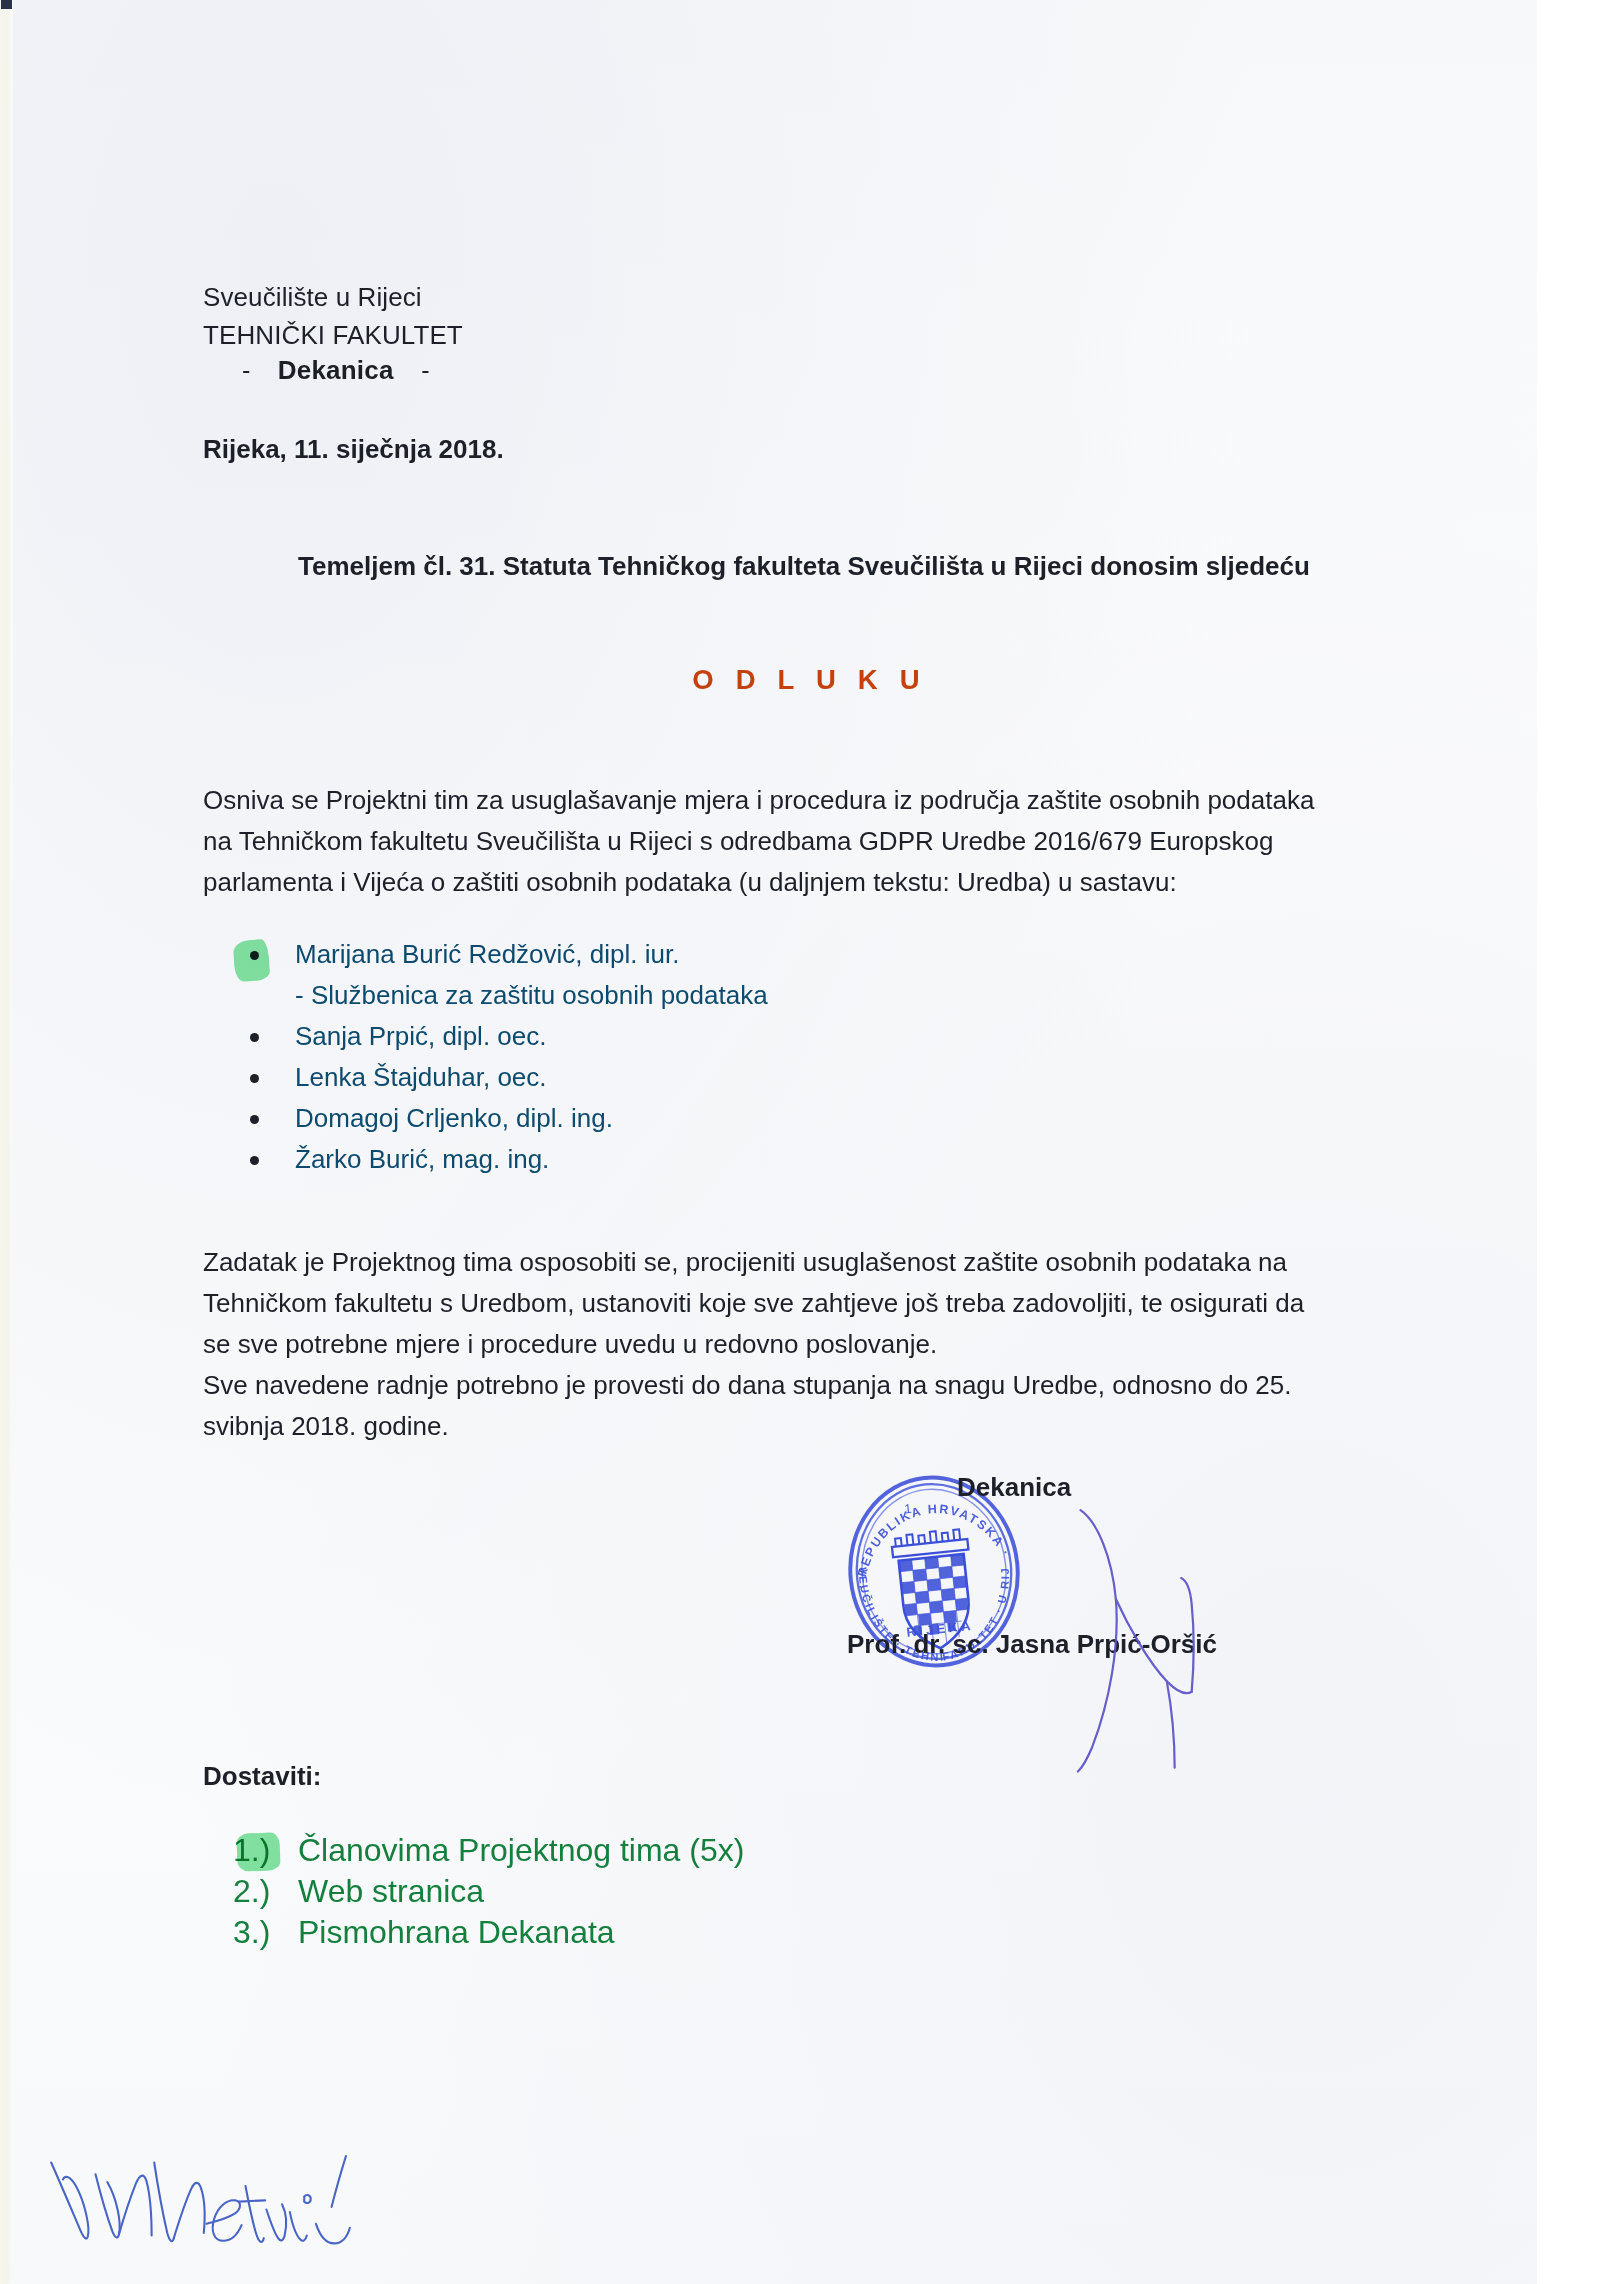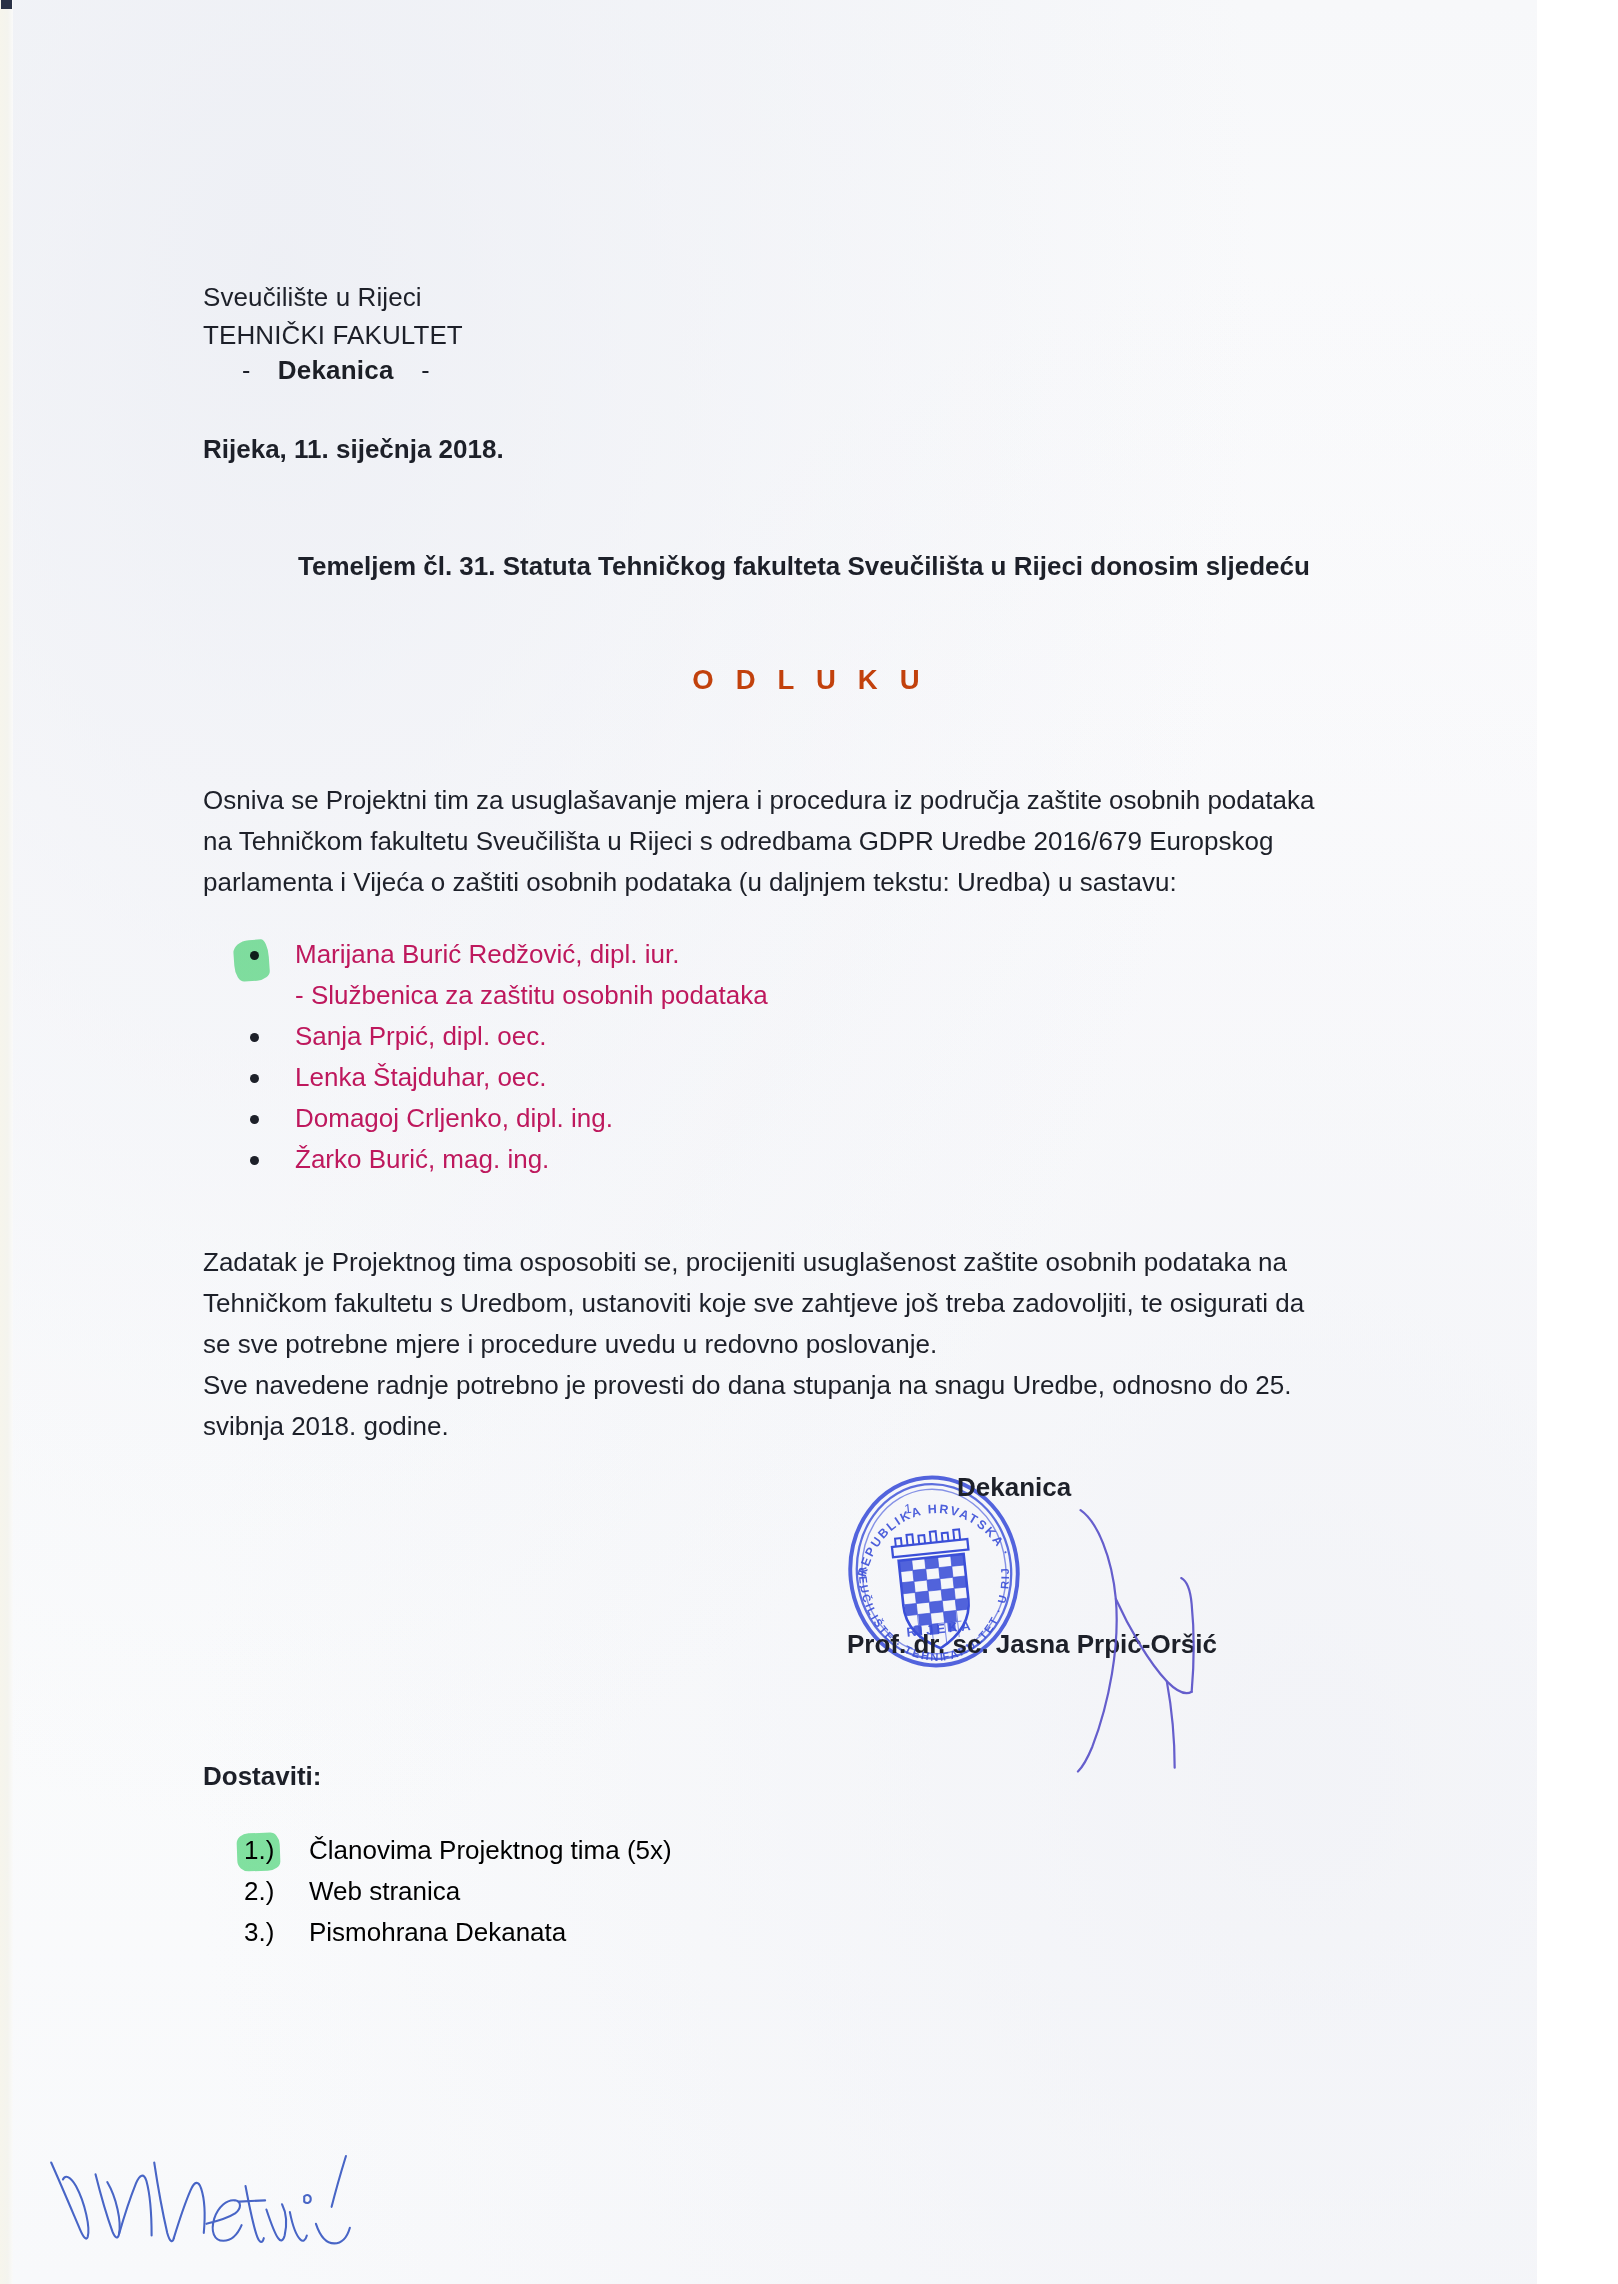--- a/index.html
+++ b/index.html
@@ -110,21 +110,21 @@
   #para-zadatak .just { text-align: justify; text-align-last: left; }
 
   
   #member-list {
     position: absolute;
     left: 203px; top: 934px;
     width: 916px;
     list-style: none;
     margin: 0; padding: 0;
     font-size: 26px;
-    color: #be185d;
+    color: #0c4a6e;
   }
   #member-list li {
     position: relative;
     padding-left: 92px;
     line-height: 41px;
   }
   #member-list li .bullet {
     position: absolute;
     left: 47px; top: 17px;
     width: 9.2px; height: 9.2px;
@@ -187,26 +187,26 @@
 
   
   #dostaviti-label {
     position: absolute;
     left: 203px; top: 1761px;
     font-size: 26px;
     color: #1d2029;
   }
   #dostaviti-list {
     position: absolute;
-    left: 203px; top: 1830px;
+    left: 192px; top: 1830px;
     width: 785px;
     list-style: none;
     margin: 0; padding: 0;
-    font-size: 26px;
-    color: #000000;
+    font-size: 32px;
+    color: #15803d;
   }
   #dostaviti-list li {
     position: relative;
     padding-left: 41px;
     line-height: 41px;
   }
   #dostaviti-list li .num {
     position: absolute;
     left: 41px; top: 0;
     width: 61px;

